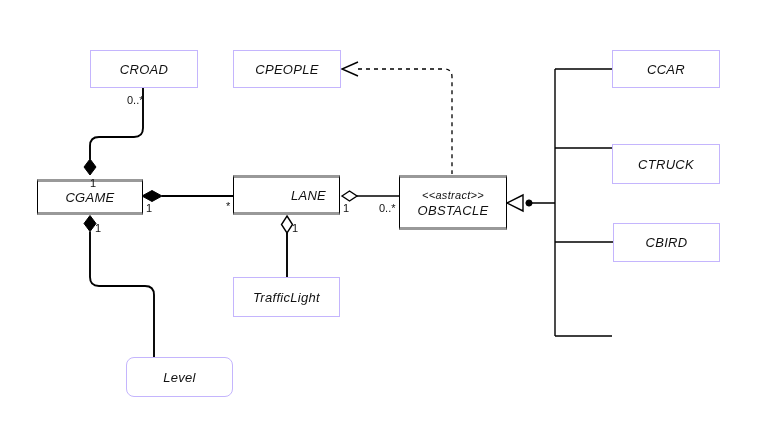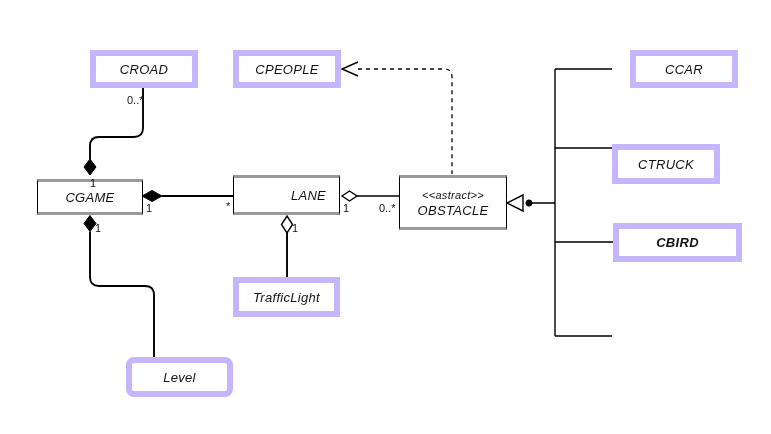--- a/index.html
+++ b/index.html
@@ -27,21 +27,21 @@
     stroke-width: 1.4;
   }
   .edge.thick { stroke-width: 1.9; }
   .edge.dashed { stroke-dasharray: 4 4; stroke-width: 1.3; }
   .marker-filled { fill: #000000; stroke: #000000; stroke-width: 1; }
   .marker-hollow { fill: #ffffff; stroke: #000000; stroke-width: 1.4; }
   .class-box {
     position: absolute;
     box-sizing: border-box;
     background: #ffffff;
-    border: 6px solid #c4b5fd;
+    border: 1px solid #c4b5fd;
     display: flex;
     flex-direction: column;
     align-items: center;
     justify-content: center;
     font-style: italic;
     font-size: 13px;
     color: #111111;
     z-index: 1;
     letter-spacing: 0.3px;
   }
@@ -94,42 +94,42 @@
   </svg>
 
   <div class="class-box" style="left:90px; top:50px; width:108px; height:38px;">
     <span>CROAD</span>
   </div>
 
   <div class="class-box" style="left:233px; top:50px; width:108px; height:38px;">
     <span>CPEOPLE</span>
   </div>
 
-  <div class="class-box" style="left:612px; top:50px; width:108px; height:38px;margin-left:18px;">
+  <div class="class-box" style="left:612px; top:50px; width:108px; height:38px;">
     <span>CCAR</span>
   </div>
 
   <div class="class-box" style="left:612px; top:128px; width:108px; height:40px;margin-top:16px;">
     <span>CTRUCK</span>
   </div>
 
   <div class="class-box hl" style="left:37px; top:179px; width:106px; height:36px;">
     <span>CGAME</span>
   </div>
 
   <div class="class-box hl" style="left:233px; top:175px; width:107px; height:40px;padding-left:44px;">
     <span>LANE</span>
   </div>
 
   <div class="class-box hl" style="left:399px; top:175px; width:108px; height:55px;">
     <span class="stereotype">&lt;&lt;astract&gt;&gt;</span>
     <span>OBSTACLE</span>
   </div>
 
-  <div class="class-box" style="left:613px; top:223px; width:129px; height:39px;font-weight:bold;">
+  <div class="class-box" style="left:613px; top:223px; width:107px; height:39px;">
     <span>CBIRD</span>
   </div>
 
   <div class="class-box" style="left:233px; top:277px; width:107px; height:40px;">
     <span>TrafficLight</span>
   </div>
 
 
   <div class="class-box" style="left:126px; top:357px; width:107px; height:40px;border-radius:8px;">
     <span>Level</span>

